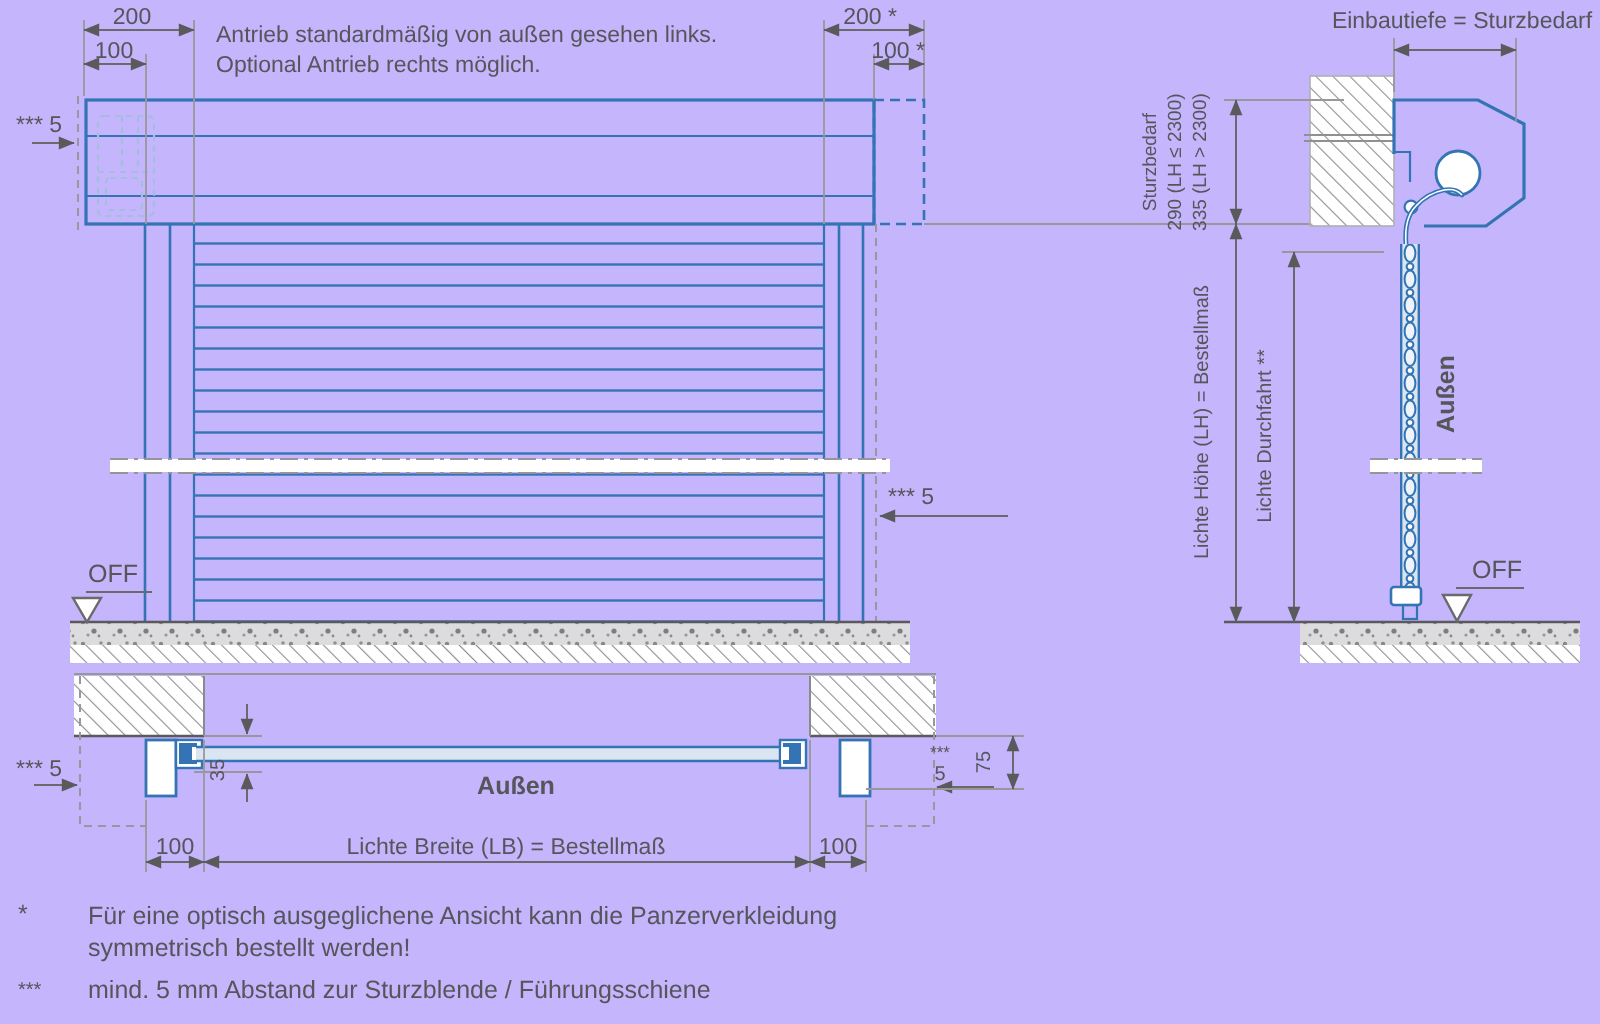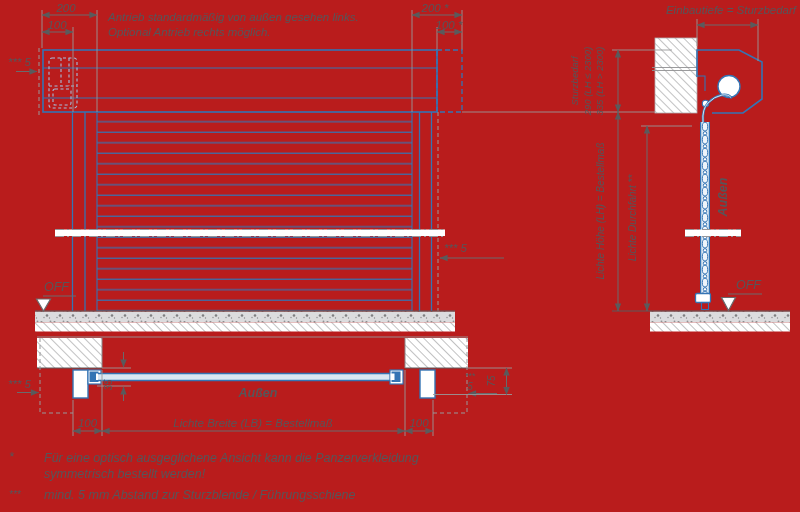--- a/index.html
+++ b/index.html
@@ -1,16 +1,16 @@
 <!DOCTYPE html>
 <html><head>
 <meta charset="utf-8">
 <style>
   html,body{margin:0;padding:0;background:#fff;}
-  #stage{position:relative;width:800px;height:512px;background:#b91c1c;overflow:hidden;font-style:italic;}
+  #stage{position:relative;width:800px;height:512px;background:#c4b5fd;overflow:hidden;}
   svg text{font-family:"Liberation Sans","DejaVu Sans",sans-serif;fill:#56565a;}
   .t11{font-size:11.5px}
   .t10{font-size:10px}
   .t9{font-size:9.5px}
   .t12{font-size:12.5px}
   .t12b{font-size:12.5px;font-weight:bold}
   .t8{font-size:8.5px}
   .dim{stroke:#6a6a6c;stroke-width:1;fill:none}
   .ext{stroke:#98989a;stroke-width:0.9;fill:none}
   .dashg{stroke:#98989a;stroke-width:1;fill:none;stroke-dasharray:4 3}

